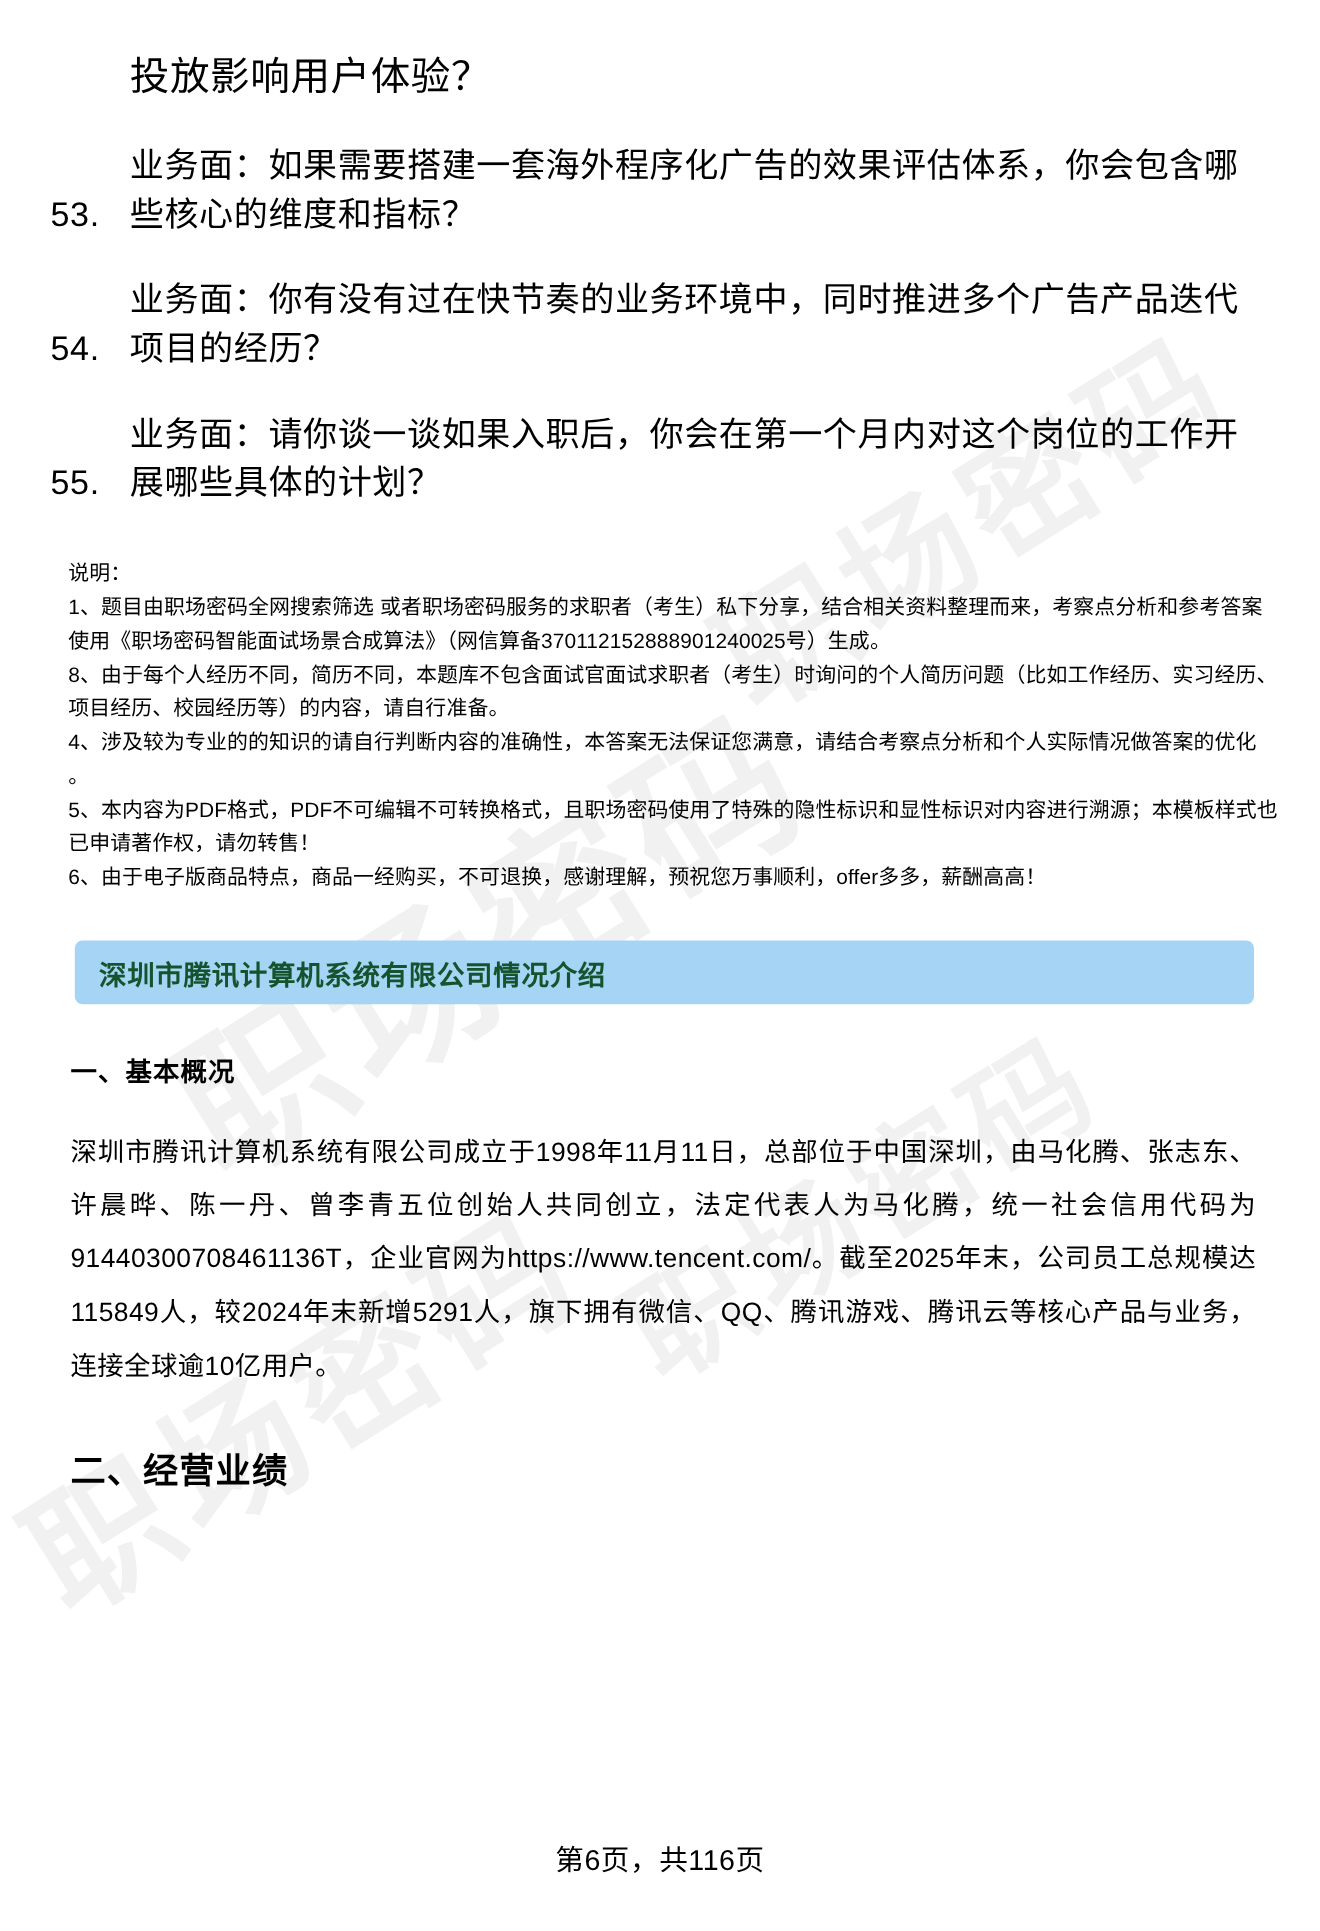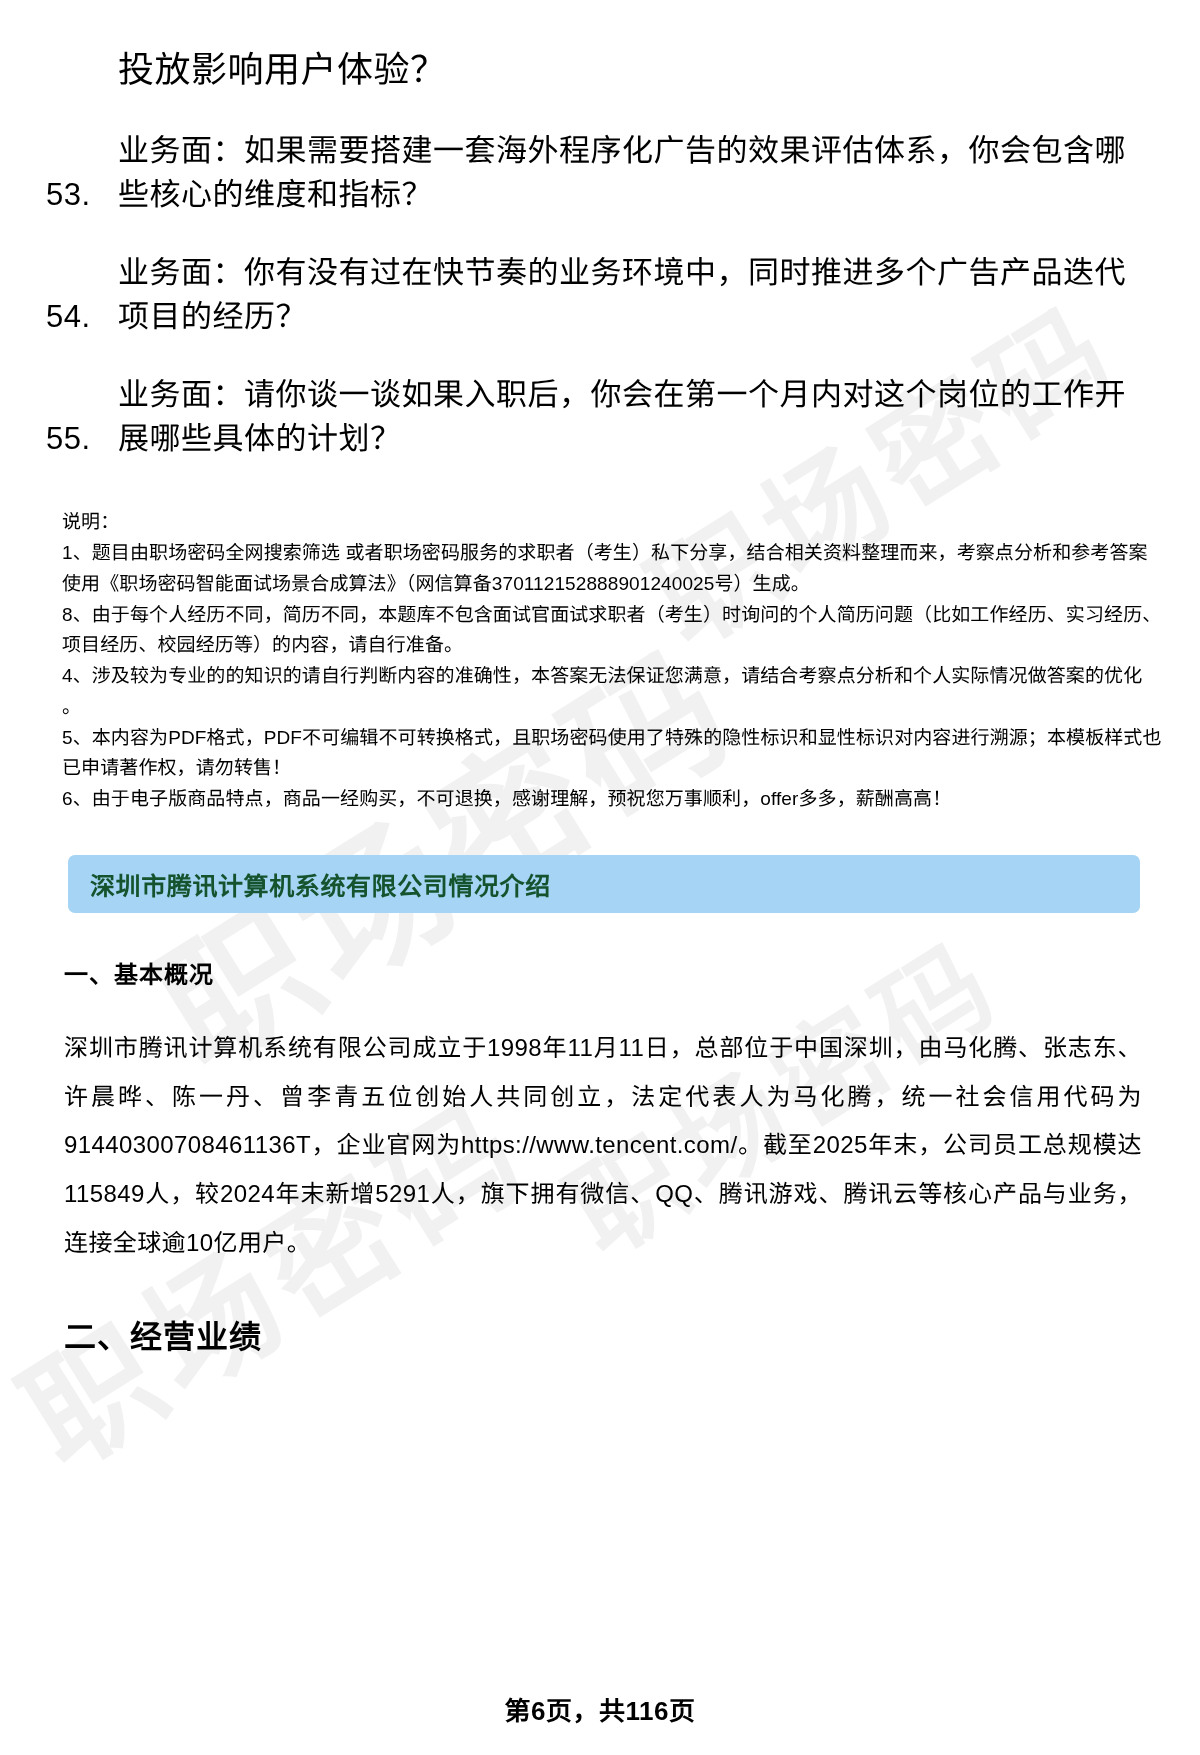--- a/index.html
+++ b/index.html
@@ -136,26 +136,25 @@
     padding: 0 60px 0 64px;
     font-size: 32px;
     letter-spacing: 1px;
   }
 
   
   .page-footer {
     position: absolute;
     left: 0;
     right: 0;
-    bottom: 28px;
+    bottom: 48px;
     text-align: center;
     font-size: 26px;
     letter-spacing: 0.5px;
     z-index: 2;
-    font-weight: bold;
   }
 </style>
 </head>
 <body>
 
 <div class="page">
 
   <div class="watermark-layer">
     <div class="wm wm-a">职场密码</div>
     <div class="wm wm-b">职场密码</div>

